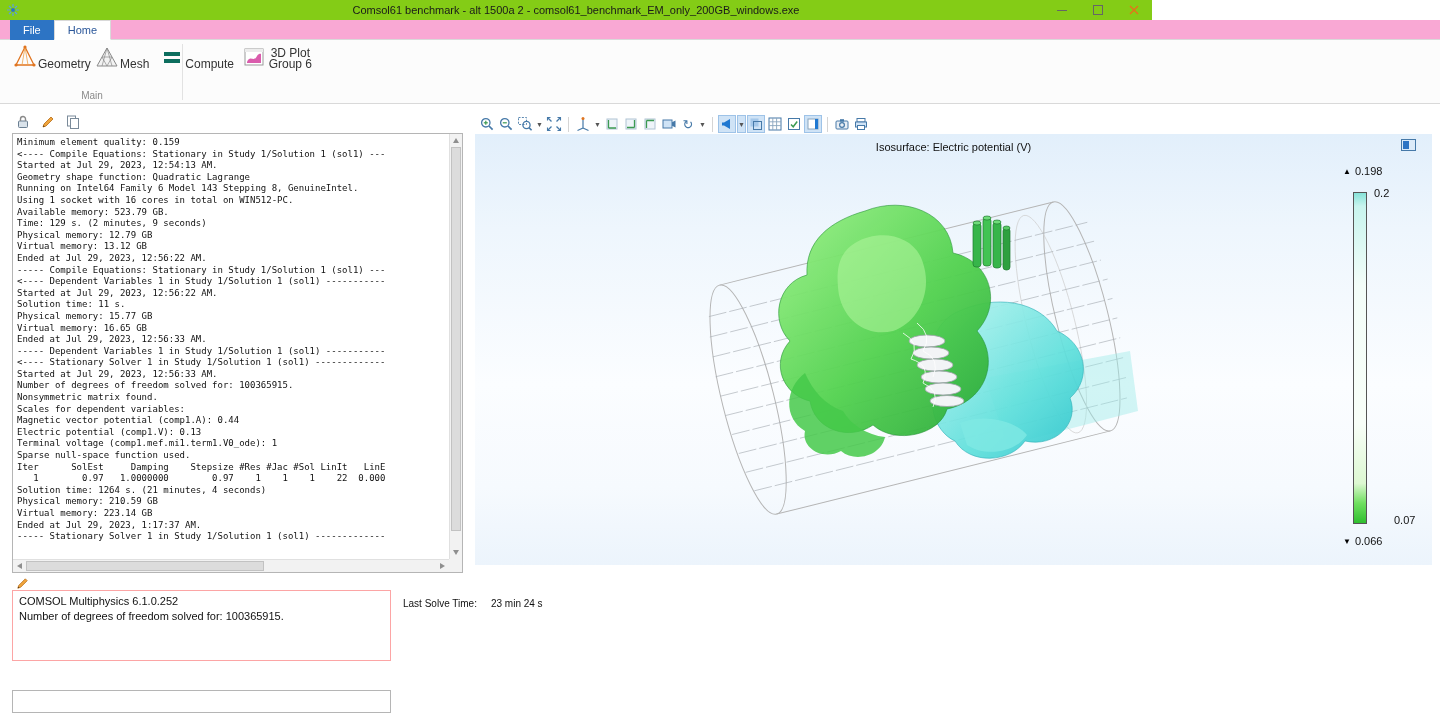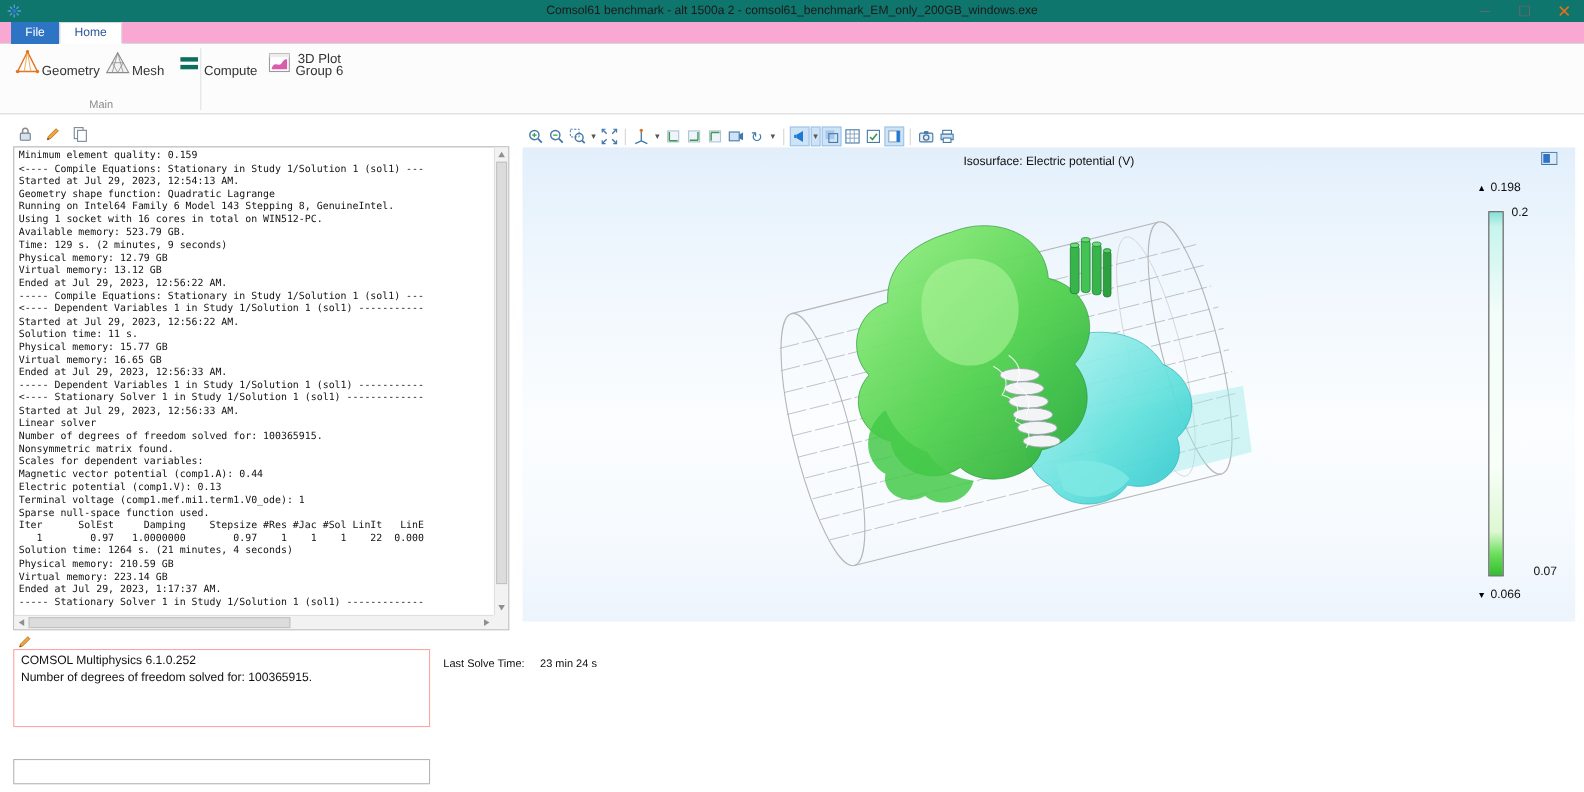--- a/index.html
+++ b/index.html
@@ -1,20 +1,20 @@
 <!DOCTYPE html>
 <html><head>
 <meta charset="utf-8">
 <style>
   *{margin:0;padding:0;box-sizing:border-box;}
   html,body{width:1440px;height:720px;}
   body{position:relative;background:#fff;font-family:"Liberation Sans",sans-serif;overflow:hidden;color:#111;}
 
   
-  .titlebar{position:absolute;left:0;top:0;width:1440px;height:20px;background:#0f766e;}
+  .titlebar{position:absolute;left:0;top:0;width:1152px;height:20px;background:#84cc16;}
   .app-icon{position:absolute;left:6px;top:3px;width:14px;height:14px;}
   .title-text{position:absolute;left:0;right:0;top:0;height:20px;line-height:20px;text-align:center;font-size:11px;color:#1a1a1a;}
   .win-controls{position:absolute;right:0;top:0;height:20px;display:flex;}
   .win-btn{width:36px;height:20px;display:flex;align-items:center;justify-content:center;}
 
   
   .tabs{position:absolute;left:0;top:20px;width:1440px;height:20px;background:#f9a8d4;border-bottom:1px solid #d9d9d9;display:flex;align-items:stretch;padding-left:10px;}
   .tab{height:20px;padding:0 13px;font-size:11px;display:flex;align-items:center;}
   .tab.file{background:#2d74c4;color:#fff;}
   .tab.home{background:#fff;color:#2b579a;border:1px solid #d9d9d9;border-bottom:1px solid #fff;margin-bottom:-1px;}
@@ -196,21 +196,20 @@
       <div class="log-line">----- Compile Equations: Stationary in Study 1/Solution 1 (sol1) ---</div>
       <div class="log-line">&lt;---- Dependent Variables 1 in Study 1/Solution 1 (sol1) -----------</div>
       <div class="log-line">Started at Jul 29, 2023, 12:56:22 AM.</div>
       <div class="log-line">Solution time: 11 s.</div>
       <div class="log-line">Physical memory: 15.77 GB</div>
       <div class="log-line">Virtual memory: 16.65 GB</div>
       <div class="log-line">Ended at Jul 29, 2023, 12:56:33 AM.</div>
       <div class="log-line">----- Dependent Variables 1 in Study 1/Solution 1 (sol1) -----------</div>
       <div class="log-line">&lt;---- Stationary Solver 1 in Study 1/Solution 1 (sol1) -------------</div>
       <div class="log-line">Started at Jul 29, 2023, 12:56:33 AM.</div>
-      <div class="log-line">Linear solver</div>
       <div class="log-line">Number of degrees of freedom solved for: 100365915.</div>
       <div class="log-line">Nonsymmetric matrix found.</div>
       <div class="log-line">Scales for dependent variables:</div>
       <div class="log-line">Magnetic vector potential (comp1.A): 0.44</div>
       <div class="log-line">Electric potential (comp1.V): 0.13</div>
       <div class="log-line">Terminal voltage (comp1.mef.mi1.term1.V0_ode): 1</div>
       <div class="log-line">Sparse null-space function used.</div>
       <div class="log-line">Iter      SolEst     Damping    Stepsize #Res #Jac #Sol LinIt   LinE</div>
       <div class="log-line">   1        0.97   1.0000000        0.97    1    1    1    22  0.000</div>
       <div class="log-line">Solution time: 1264 s. (21 minutes, 4 seconds)</div>

